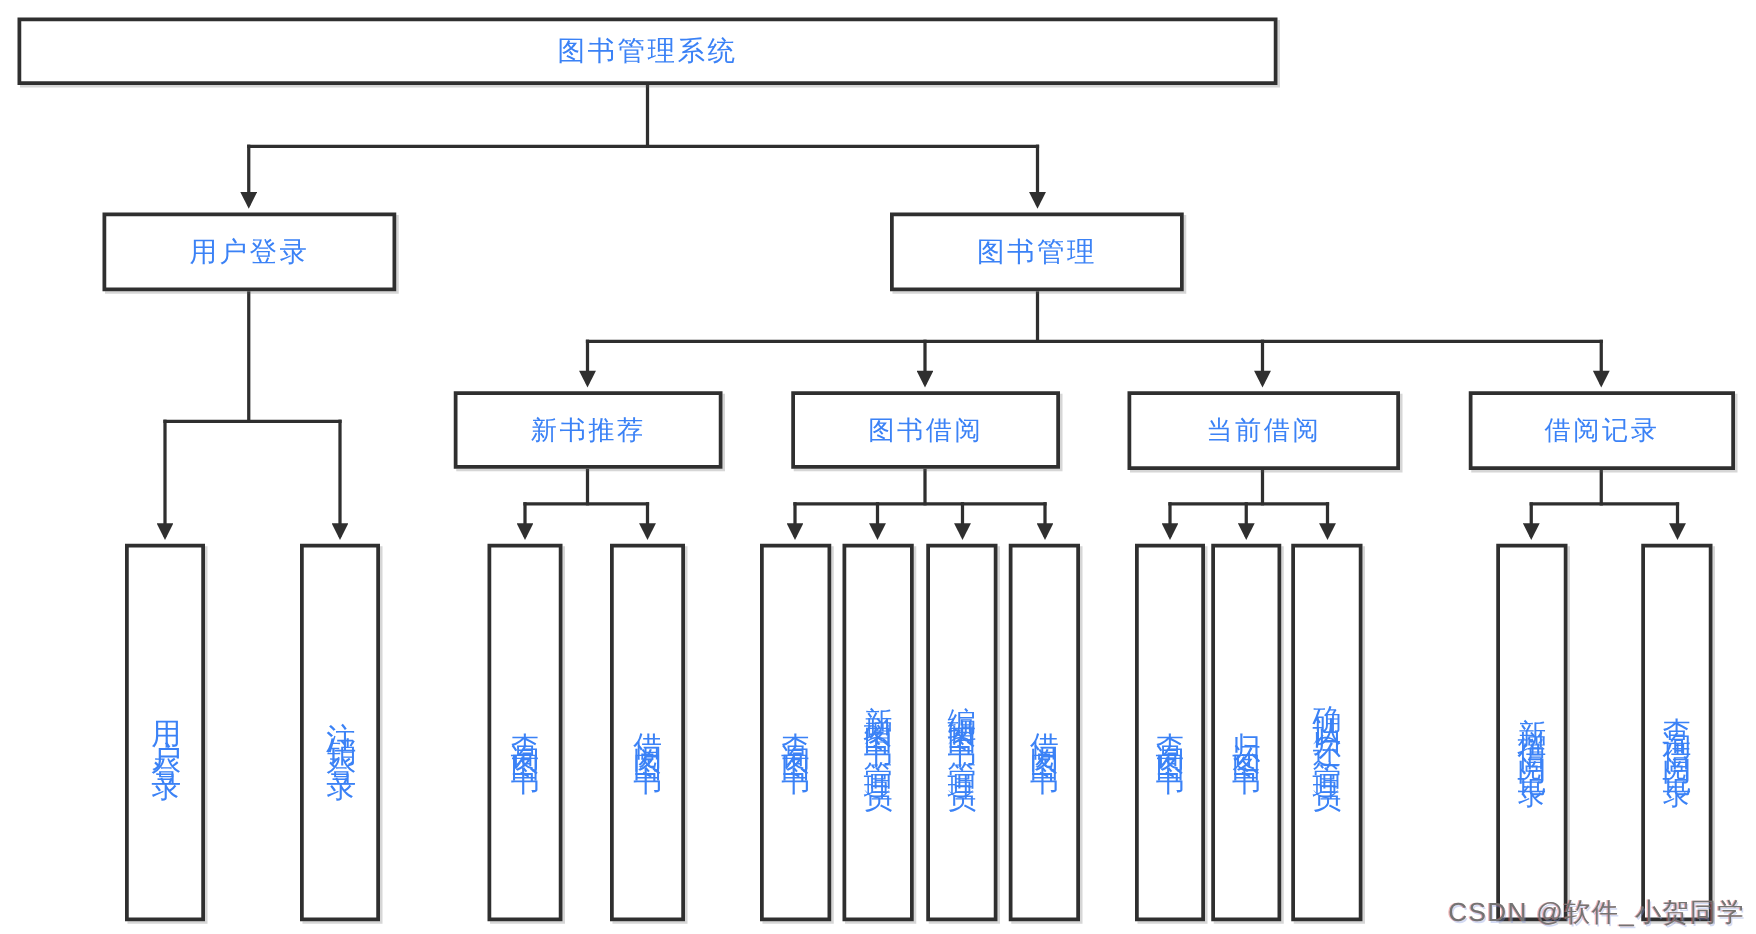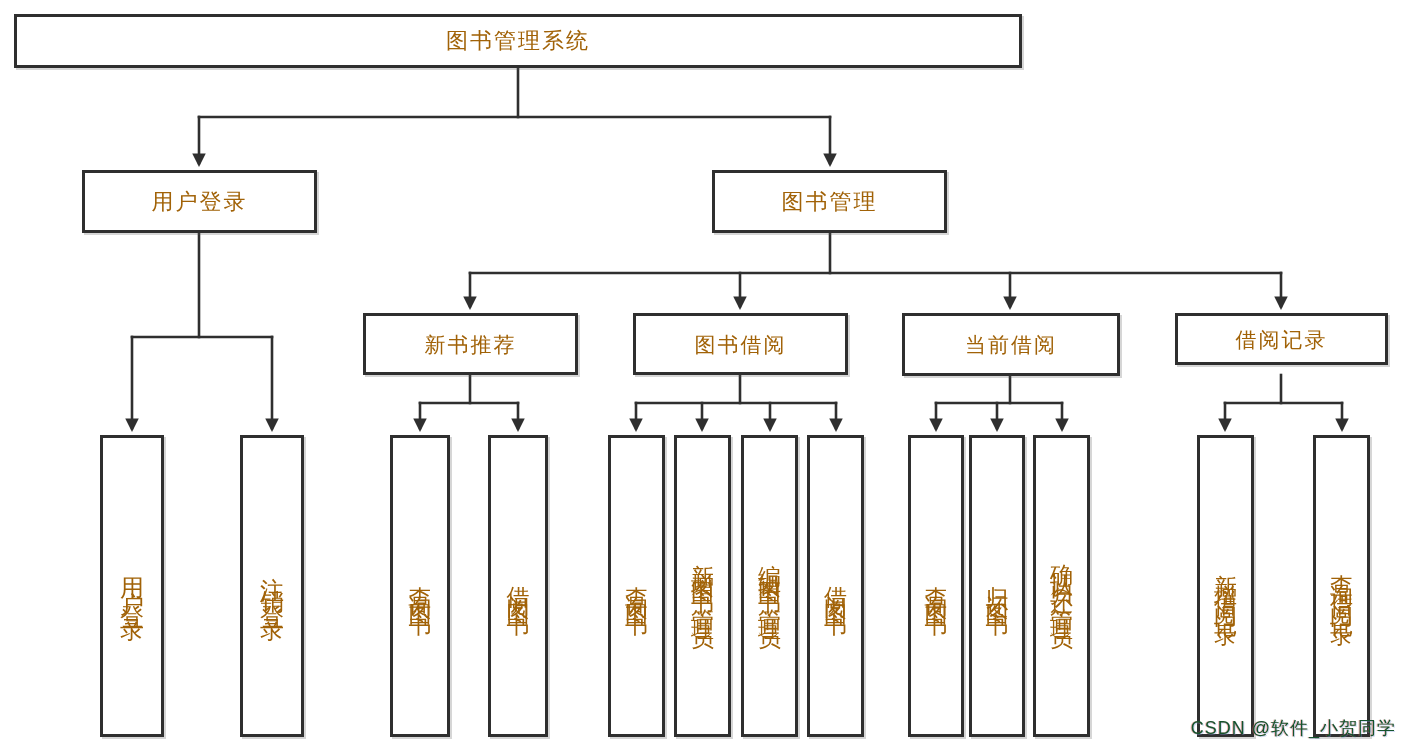--- a/index.html
+++ b/index.html
@@ -23,21 +23,21 @@
   }
   .box {
     position: absolute;
     box-sizing: border-box;
     background: #ffffff;
     border: 3px solid #2f2f2f;
     box-shadow: 2px 2px 0 rgba(90,90,90,0.25);
     display: flex;
     align-items: center;
     justify-content: center;
-    color: #a16207;
+    color: #3b82f6;
   }
   .hlabel {
     font-size: 22px;
     letter-spacing: 2px;
     white-space: nowrap;
     line-height: 1;
   }
   .lv3 .hlabel { font-size: 21px; }
   .vlabel {
     writing-mode: vertical-rl;
@@ -51,44 +51,44 @@
   .vlabel.med   { letter-spacing: 10px; }
 
   
   #b-root  { left: 14px;   top: 14px;  width: 1008px; height: 54px; }
   #b-login { left: 82px;   top: 170px; width: 235px;  height: 63px; }
   #b-mgmt  { left: 712px;  top: 170px; width: 235px;  height: 63px; }
 
   #b-rec   { left: 363px;  top: 313px; width: 215px;  height: 62px; }
   #b-bor   { left: 633px;  top: 313px; width: 215px;  height: 62px; }
   #b-cur   { left: 902px;  top: 313px; width: 218px;  height: 63px; }
-  #b-log   { left: 1175px; top: 313px; width: 213px;  height: 52px; }
+  #b-log   { left: 1175px; top: 313px; width: 213px;  height: 63px; }
 
   .vbox { top: 435px; height: 302px; }
   #v-login-user   { left: 100px;  width: 64px; }
   #v-login-logout { left: 240px;  width: 64px; }
   #v-rec-query    { left: 390px;  width: 60px; }
   #v-rec-borrow   { left: 488px;  width: 60px; }
   #v-bor-query    { left: 608px;  width: 57px; }
   #v-bor-add      { left: 674px;  width: 57px; }
   #v-bor-edit     { left: 741px;  width: 57px; }
   #v-bor-borrow   { left: 807px;  width: 57px; }
   #v-cur-query    { left: 908px;  width: 56px; }
   #v-cur-return   { left: 969px;  width: 56px; }
   #v-cur-confirm  { left: 1033px; width: 57px; }
   #v-log-add      { left: 1197px; width: 57px; }
   #v-log-query    { left: 1313px; width: 57px; }
 
   .watermark {
     position: absolute;
     right: 9px;
     top: 716px;
-    font-size: 18px;
+    font-size: 21px;
     letter-spacing: 1px;
-    color: #14532d;
+    color: #737373;
     text-shadow: -1px 0 0 rgba(222,90,90,0.45), 1px 1px 0 rgba(130,150,220,0.35);
     white-space: nowrap;
   }
 </style>
 </head>
 <body>
 
 <div class="canvas">
 
   <svg class="wires" viewBox="0 0 1405 747" aria-hidden="true">

